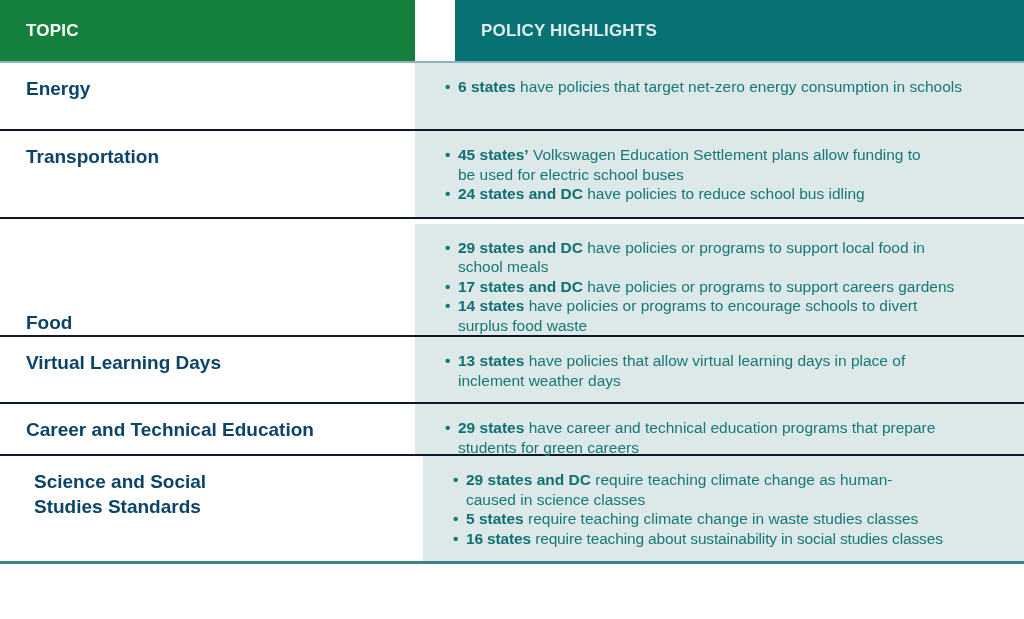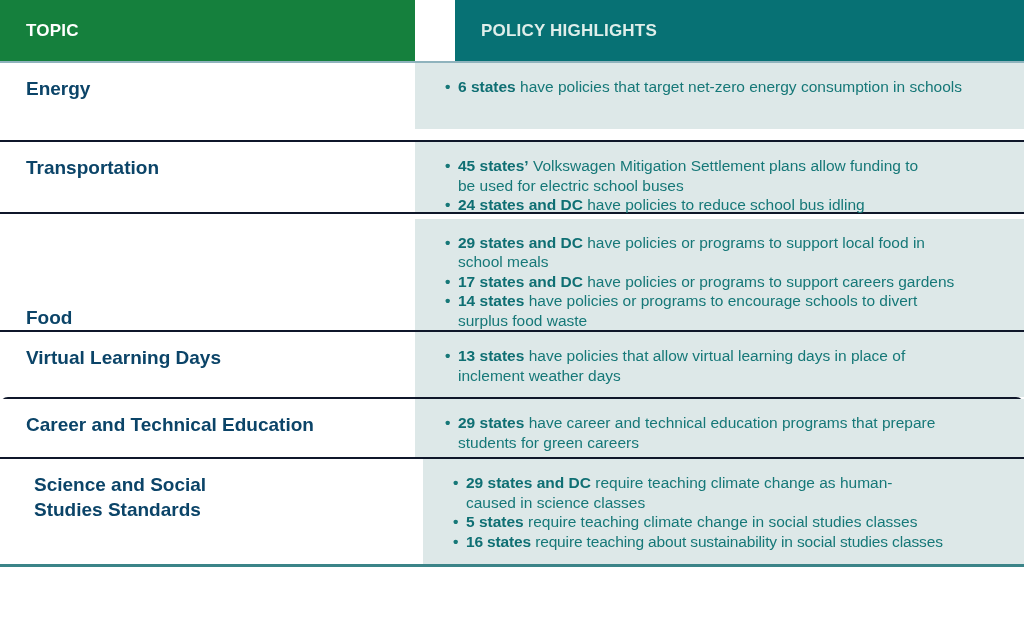--- a/index.html
+++ b/index.html
@@ -102,26 +102,26 @@
   <div class="row" style="height:68px;border-top-color:#8fb3bd;">
     <div class="topic">Energy</div>
     <div class="policy" style="width:360px;">
       <div class="bullet">
         <span class="dot">•</span>
         <span class="txt"><b>6 states</b><span> have policies that target net-zero energy consumption in schools</span></span>
       </div>
     </div>
   </div>
 
-  <div class="row" style="height:72px;margin-top:11px;">
+  <div class="row" style="height:88px;">
     <div class="topic">Transportation</div>
     <div class="policy">
       <div class="bullet" style="max-width:480px;">
         <span class="dot">•</span>
-        <span class="txt"><b>45 states’</b><span> Volkswagen Mitigation Settlement plans allow funding to be used for electric school buses</span></span>
+        <span class="txt"><b>45 states’</b><span> Volkswagen Education Settlement plans allow funding to be used for electric school buses</span></span>
       </div>
       <div class="bullet">
         <span class="dot">•</span>
         <span class="txt"><b>24 states and DC</b><span> have policies to reduce school bus idling</span></span>
       </div>
     </div>
   </div>
 
   <div class="row" style="height:118px;align-items:flex-end;">
     <div class="topic">Food</div>
@@ -144,42 +144,42 @@
   <div class="row" style="height:67px;">
     <div class="topic">Virtual Learning Days</div>
     <div class="policy">
       <div class="bullet" style="max-width:520px;">
         <span class="dot">•</span>
         <span class="txt"><b>13 states</b><span> have policies that allow virtual learning days in place of inclement weather days</span></span>
       </div>
     </div>
   </div>
 
-  <div class="row" style="height:60px;border-radius:8px;">
+  <div class="row" style="height:52px;">
     <div class="topic">Career and Technical Education</div>
     <div class="policy">
       <div class="bullet" style="max-width:515px;">
         <span class="dot">•</span>
         <span class="txt"><b>29 states</b><span> have career and technical education programs that prepare students for green careers</span></span>
       </div>
     </div>
   </div>
 
   <div class="row" style="height:107px;">
     <div class="topic" style="padding-right:180px;margin-left:8px;">
       <span>Science and Social Studies Standards</span>
     </div>
     <div class="policy" style="padding-right:8px;">
       <div class="bullet" style="max-width:470px;">
         <span class="dot">•</span>
         <span class="txt"><b>29 states and DC</b><span> require teaching climate change as human-caused in science classes</span></span>
       </div>
       <div class="bullet">
         <span class="dot">•</span>
-        <span class="txt"><b>5 states</b><span> require teaching climate change in social studies classes</span></span>
+        <span class="txt"><b>5 states</b><span> require teaching climate change in waste studies classes</span></span>
       </div>
       <div class="bullet" style="white-space:nowrap;letter-spacing:-0.15px;">
         <span class="dot">•</span>
         <span class="txt"><b>16 states</b><span> require teaching about sustainability in social studies classes</span></span>
       </div>
     </div>
   </div>
 
   <div class="bottom-rule"></div>
 </div>

